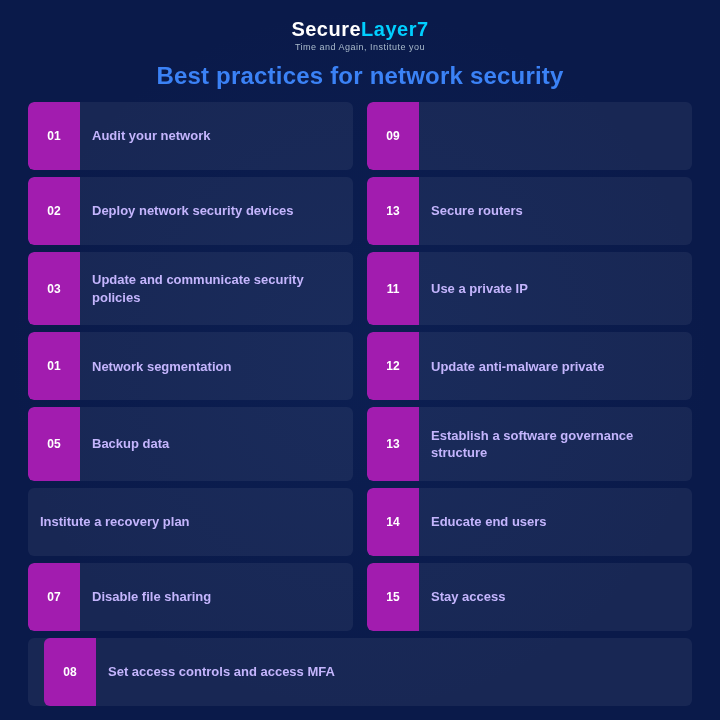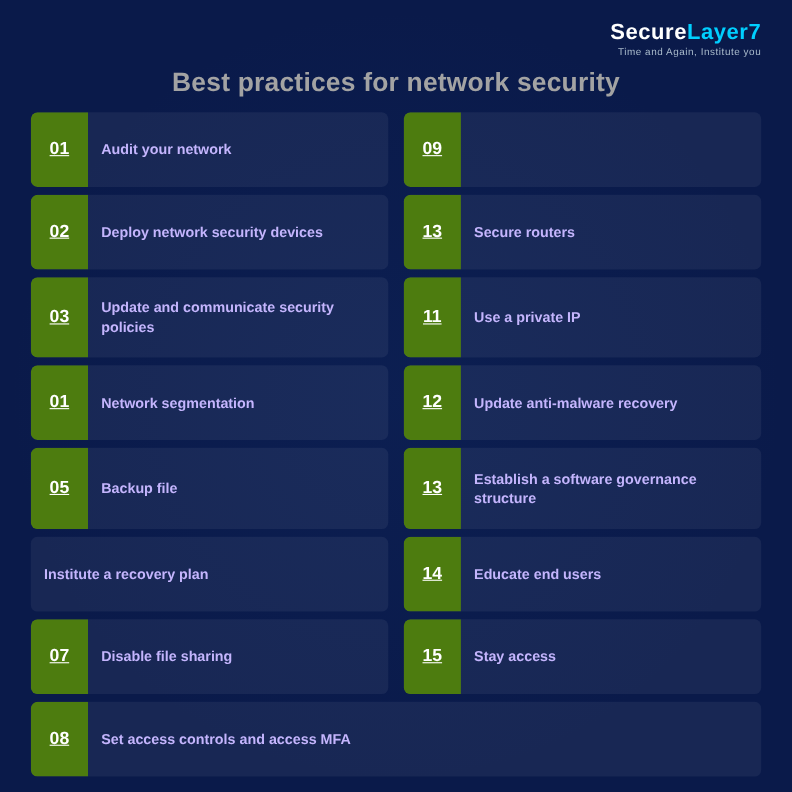--- a/index.html
+++ b/index.html
@@ -25,21 +25,21 @@
       position: relative;
       z-index: 1;
       width: 720px;
       height: 720px;
       padding: 18px 28px 14px 28px;
       display: flex;
       flex-direction: column;
     }
 
     .header {
-      text-align: right;
+      text-align: center;
       margin-bottom: 10px;
     }
 
     .brand-name {
       color: #ffffff;
       font-size: 20px;
       font-weight: 900;
       letter-spacing: 0.5px;
     }
 
@@ -49,21 +49,21 @@
 
     .brand-tagline {
       color: #aabbcc;
       font-size: 9px;
       letter-spacing: 0.5px;
       margin-top: 1px;
     }
 
     .main-title {
       text-align: center;
-      color: #a3a3a3;
+      color: #3b82f6;
       font-size: 24px;
       font-weight: 900;
       margin-bottom: 12px;
       letter-spacing: 0.2px;
     }
 
     .grid-container {
       display: grid;
       grid-template-columns: 1fr 1fr;
       gap: 7px 14px;
@@ -75,37 +75,37 @@
       align-items: center;
       background: rgba(255, 255, 255, 0.06);
       border-radius: 6px;
       padding: 0;
       overflow: hidden;
       min-height: 46px;
     }
 
     .item.full-width {
       grid-column: 1 / -1;
+      padding-left: 16px;
     }
 
     .item-number {
-      background: #4d7c0f;
+      background: #a21caf;
       color: #ffffff;
-      font-size: 16px;
+      font-size: 12px;
       font-weight: 900;
       min-width: 52px;
       width: 52px;
       height: 100%;
       display: flex;
       align-items: center;
       justify-content: center;
       align-self: stretch;
       padding: 8px 6px;
       border-radius: 6px 0 0 6px;
-      text-decoration: underline;
     }
 
     .item-text {
       color: #c4b5fd;
       font-size: 13px;
       font-weight: 600;
       padding: 8px 12px;
       line-height: 1.35;
       flex: 1;
     }
@@ -153,26 +153,26 @@
       <div class="item-number">11</div>
       <div class="item-text">Use a private IP</div>
     </div>
 
     <div class="item">
       <div class="item-number">01</div>
       <div class="item-text">Network segmentation</div>
     </div>
     <div class="item">
       <div class="item-number">12</div>
-      <div class="item-text">Update anti-malware recovery</div>
+      <div class="item-text">Update anti-malware private</div>
     </div>
 
     <div class="item">
       <div class="item-number">05</div>
-      <div class="item-text">Backup file</div>
+      <div class="item-text">Backup data</div>
     </div>
     <div class="item">
       <div class="item-number">13</div>
       <div class="item-text">Establish a software governance structure</div>
     </div>
 
     <div class="item">
       <div class="item-text">Institute a recovery plan</div>
     </div>
     <div class="item">

